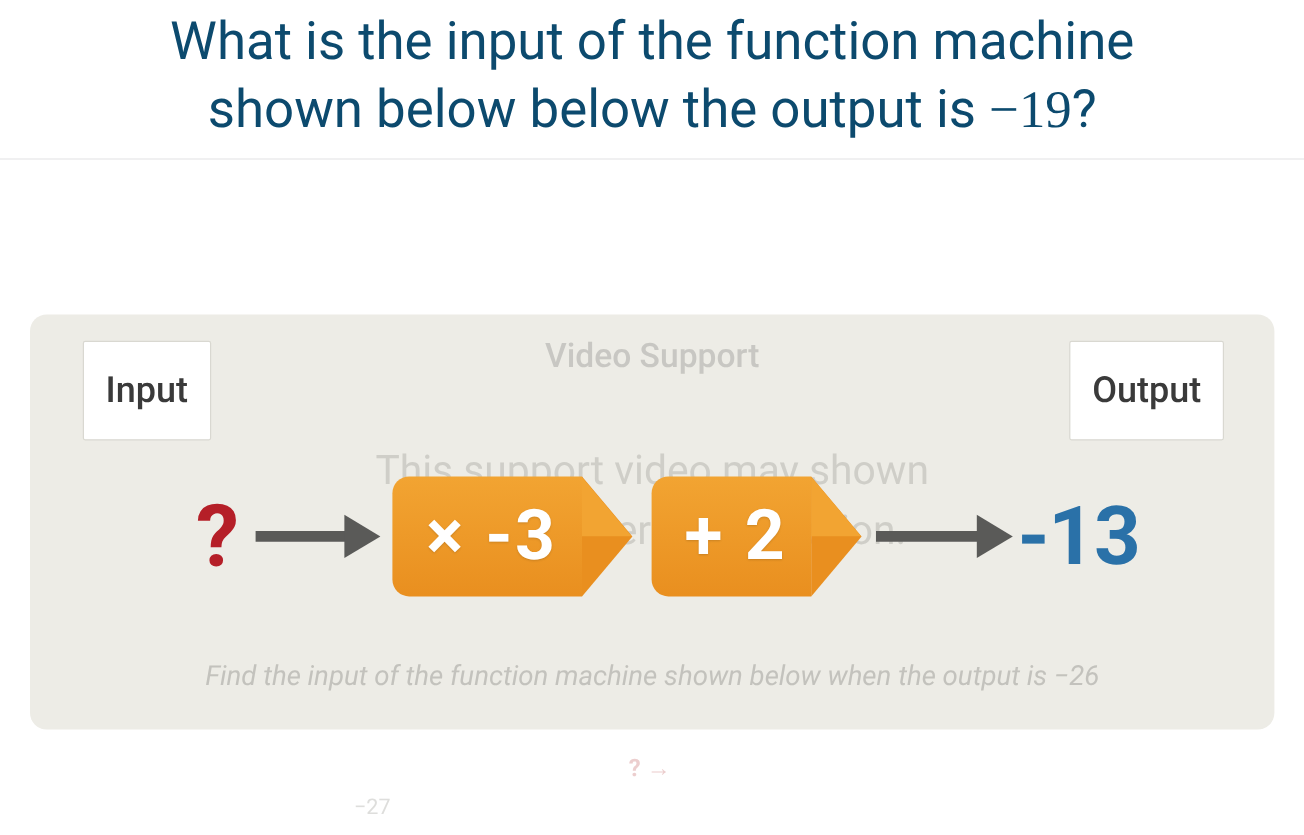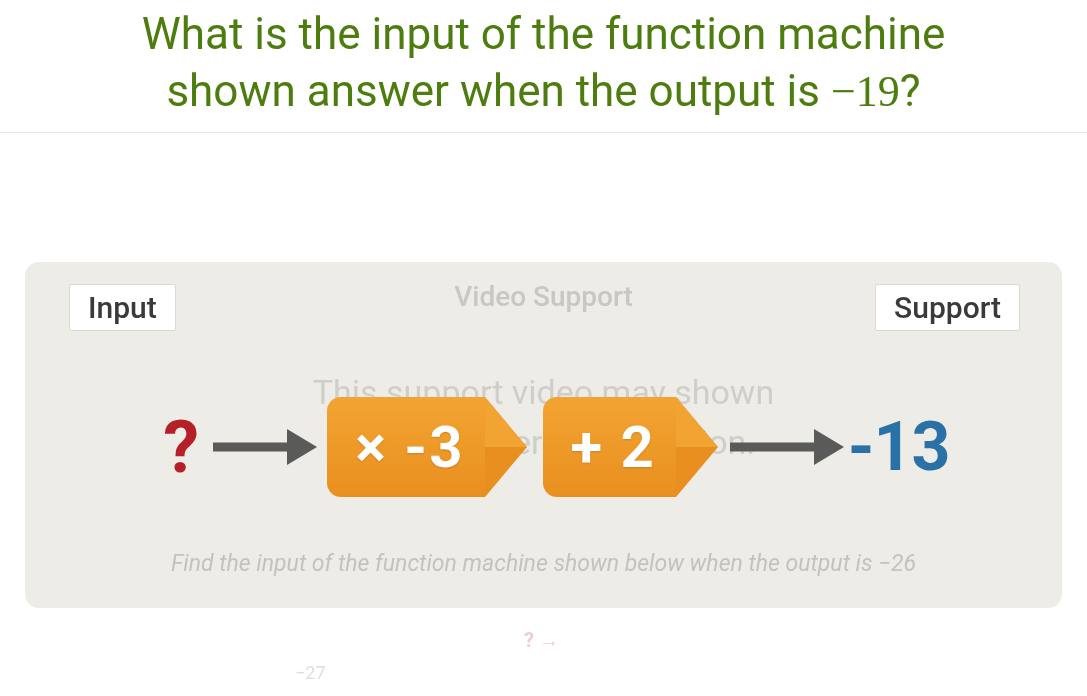--- a/index.html
+++ b/index.html
@@ -12,21 +12,21 @@
     position: relative;
   }
   .question {
     text-align: center;
     padding: 0 20px;
     margin-top: 6px;
   }
   .question-line {
     font-size: 44px;
     font-weight: 400;
-    color: #4d7c0f;
+    color: #0c4a6e;
     line-height: 1.3;
   }
   .question-line .minus { font-family: Georgia, "Times New Roman", serif; }
   .question-line .num { font-family: Georgia, "Times New Roman", serif; }
   .underline-border {
     height: 1px;
     background: #e6e6e8;
     margin-top: 12px;
   }
 
@@ -43,21 +43,21 @@
   }
 
   
   .label-box {
     position: absolute;
     top: 22px;
     background: #ffffff;
     border: 1px solid #d9d8d1;
     font-size: 30px;
     color: #3a3a3a;
-    padding: 5px 18px;
+    padding: 23px 18px;
     border-radius: 2px;
     font-weight: 500;
   }
   .label-input { left: 44px; }
   .label-output { right: 42px; }
 
   
   .machine-row {
     position: absolute;
     top: 130px;
@@ -175,34 +175,34 @@
     color: rgba(160,160,155,0.35);
     text-align: center;
   }
 </style>
 </head>
 <body>
 
 <div class="question">
   <div class="question-line">What is the input of the function machine</div>
   <div class="question-line">
-    <span>shown answer when the output is </span><span class="minus">−</span><span class="num">19</span><span>?</span>
+    <span>shown below below the output is </span><span class="minus">−</span><span class="num">19</span><span>?</span>
   </div>
 </div>
 <div class="underline-border"></div>
 
 <div class="diagram-area">
 
   <div class="ghost ghost-title">Video Support</div>
   <div class="ghost ghost-sub1">This support video may shown</div>
   <div class="ghost ghost-sub2">you to answer this question.</div>
   <div class="ghost ghost-caption">Find the input of the function machine shown below when the output is −26</div>
 
   <div class="label-box label-input">Input</div>
-  <div class="label-box label-output">Support</div>
+  <div class="label-box label-output">Output</div>
 
   <div class="machine-row">
     <span class="qmark">?</span>
 
     <span class="arrow">
       <svg width="110" height="48" viewBox="0 0 110 48">
         <line x1="4" y1="24" x2="82" y2="24" stroke="#5a5a58" stroke-width="9"></line>
         <polygon points="78,6 108,24 78,42" fill="#5a5a58"></polygon>
       </svg>
     </span>

